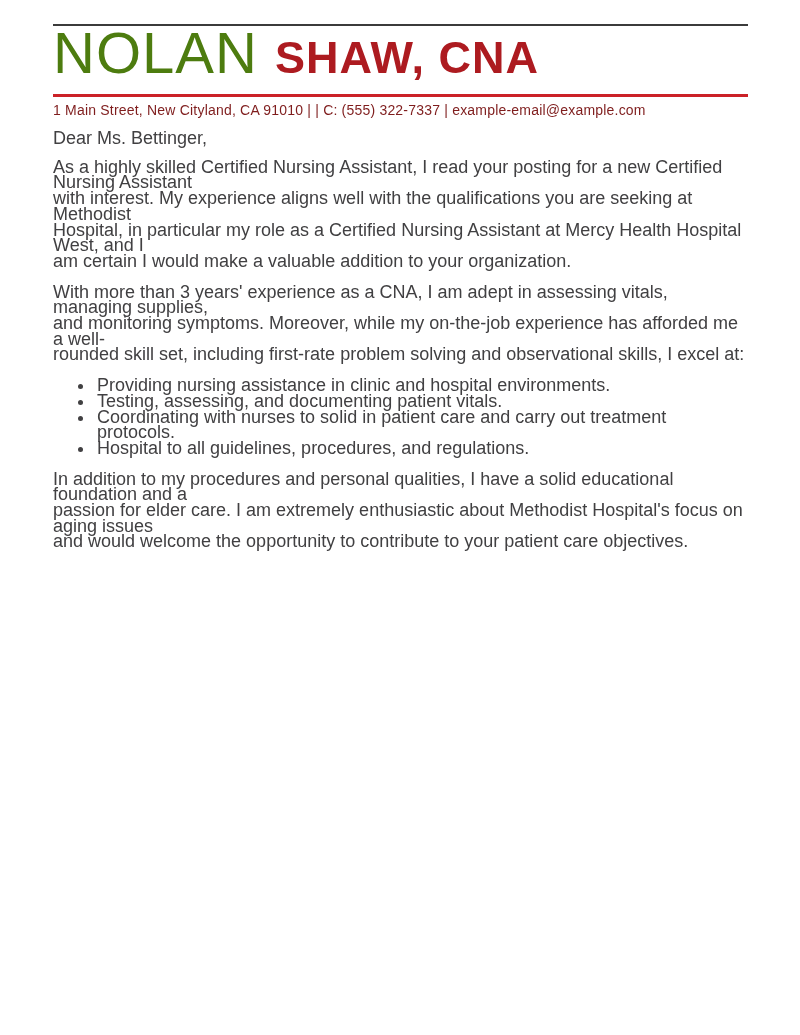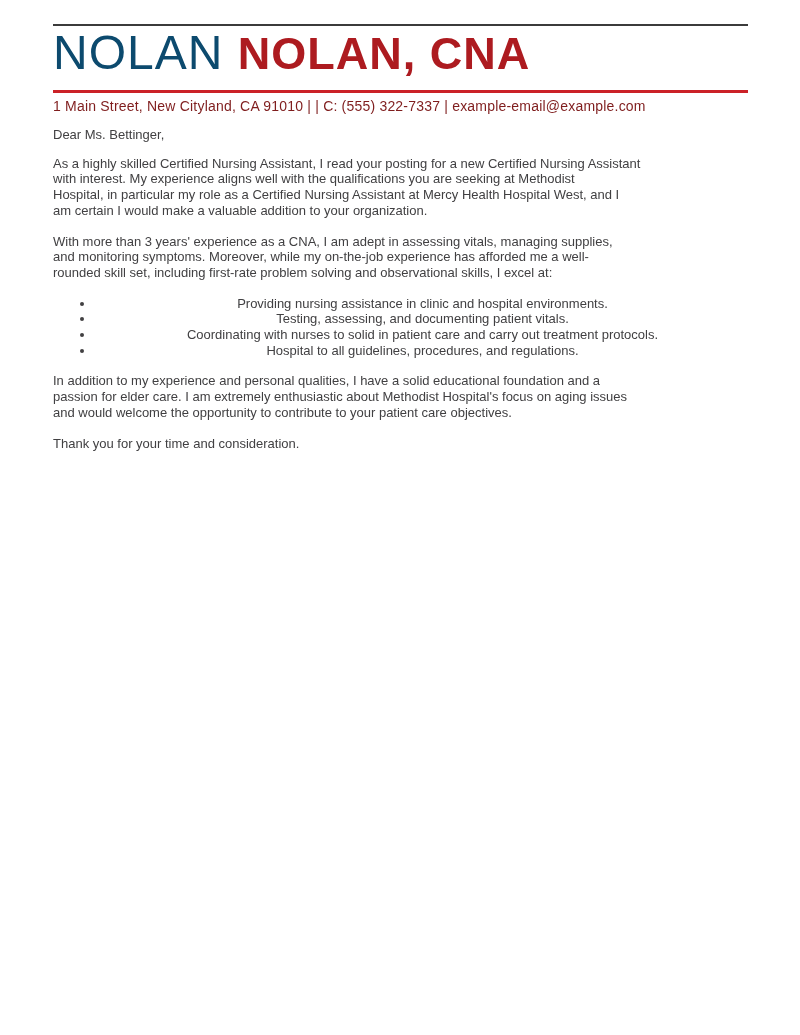--- a/index.html
+++ b/index.html
@@ -28,23 +28,23 @@
     background: #3b3b3b;
     width: 100%;
   }
   .name-line {
     margin-top: 1px;
     line-height: 52px;
     white-space: nowrap;
     letter-spacing: 1px;
   }
   .name-first {
-    font-size: 48px;
+    font-size: 58px;
     font-weight: 400;
-    color: #0c4a6e;
+    color: #4d7c0f;
   }
   .name-last {
     font-size: 45px;
     font-weight: 700;
     color: #ad1b20;
   }
   .red-rule {
     height: 3px;
     background: #cb2127;
     width: 100%;
@@ -55,49 +55,48 @@
     font-size: 14px;
     color: #7f1d1d;
     letter-spacing: 0.2px;
     white-space: nowrap;
   }
 
   
   .letter {
     margin-top: 13px;
     color: #414042;
-    font-size: 13px;
+    font-size: 18px;
     line-height: 15.7px;
   }
   .para {
     white-space: pre-line;
     margin: 0 0 15px 0;
   }
   .salutation { margin-bottom: 13px; }
   ul.skills {
     margin: 15px 0 15px 0;
     padding-left: 42px;
-    text-align: center;
   }
   ul.skills li {
     margin: 0;
     padding-left: 2px;
   }
   .closing-block { margin-top: 14px; }
   .signature { margin-top: 32px; }
 </style>
 </head>
 <body>
 
 <div class="page">
 
   <div class="top-rule"></div>
 
   <div class="name-line">
-    <span class="name-first">NOLAN </span><span class="name-last">NOLAN, CNA</span>
+    <span class="name-first">NOLAN </span><span class="name-last">SHAW, CNA</span>
   </div>
 
   <div class="red-rule"></div>
 
   <div class="contact-line">1 Main Street, New Cityland, CA 91010 | | C: (555) 322-7337 | example-email@example.com</div>
 
   <div class="letter">
 
     <div class="para salutation">Dear Ms. Bettinger,</div>
 
@@ -110,23 +109,22 @@
 and monitoring symptoms. Moreover, while my on-the-job experience has afforded me a well-
 rounded skill set, including first-rate problem solving and observational skills, I excel at:</div>
 
     <ul class="skills">
       <li>Providing nursing assistance in clinic and hospital environments.</li>
       <li>Testing, assessing, and documenting patient vitals.</li>
       <li>Coordinating with nurses to solid in patient care and carry out treatment protocols.</li>
       <li>Hospital to all guidelines, procedures, and regulations.</li>
     </ul>
 
-    <div class="para">In addition to my experience and personal qualities, I have a solid educational foundation and a
+    <div class="para">In addition to my procedures and personal qualities, I have a solid educational foundation and a
 passion for elder care. I am extremely enthusiastic about Methodist Hospital's focus on aging issues
 and would welcome the opportunity to contribute to your patient care objectives.</div>
 
 
-    <div class="para closing-block">Thank you for your time and consideration.</div>
 
 
 
   </div>
 </div>
 
 </body></html>

